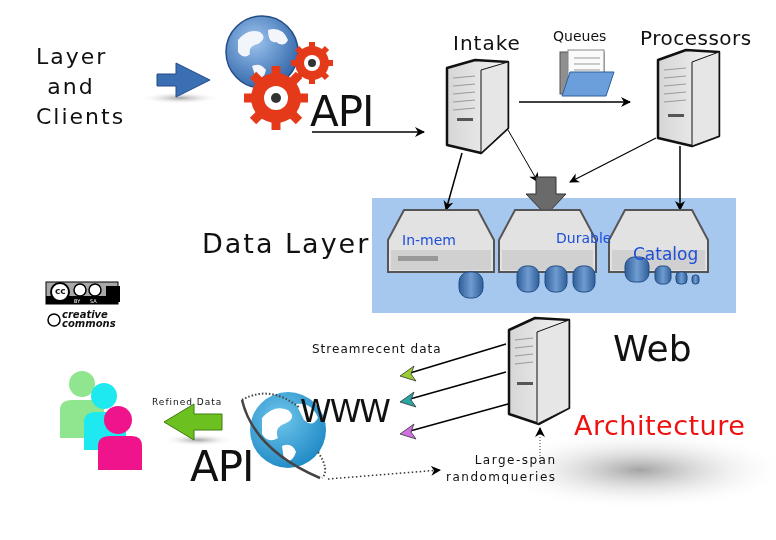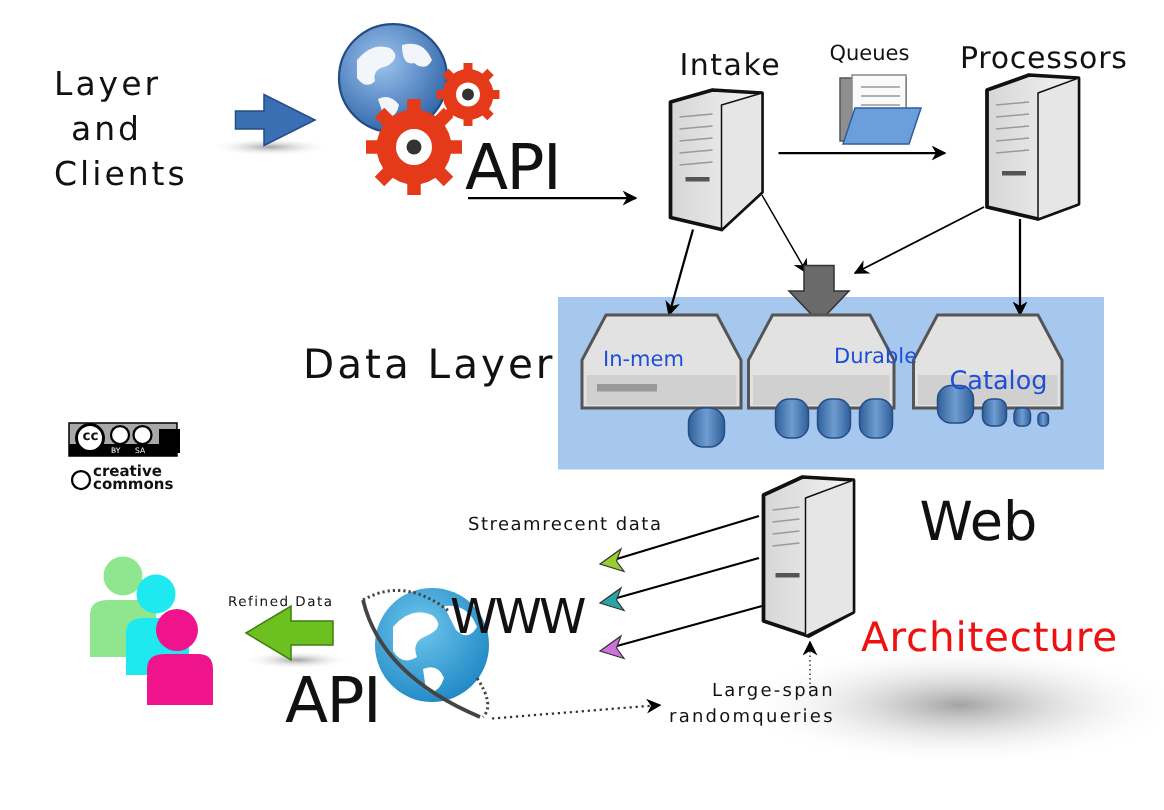--- a/index.html
+++ b/index.html
@@ -244,16 +244,16 @@
 <div class="lbl lbl-large">
   <div>Large-span</div>
   <div>randomqueries</div>
 </div>
 <div class="lbl lbl-title">
   <div>Architecture</div>
 </div>
 <div class="lbl" style="left:55px;top:286px;font-size:9px;font-weight:bold;">cc</div>
 <div class="lbl" style="left:74px;top:298px;font-size:5px;color:#fff;">BY</div>
 <div class="lbl" style="left:90px;top:298px;font-size:5px;color:#fff;">SA</div>
-<div class="lbl cc-text" style="left:62px;top:310px;">
+<div class="lbl cc-text" style="left:62px;top:310px;font-style:italic;">
   <div>creative</div>
   <div>commons</div>
 </div>
 
 </body></html>

